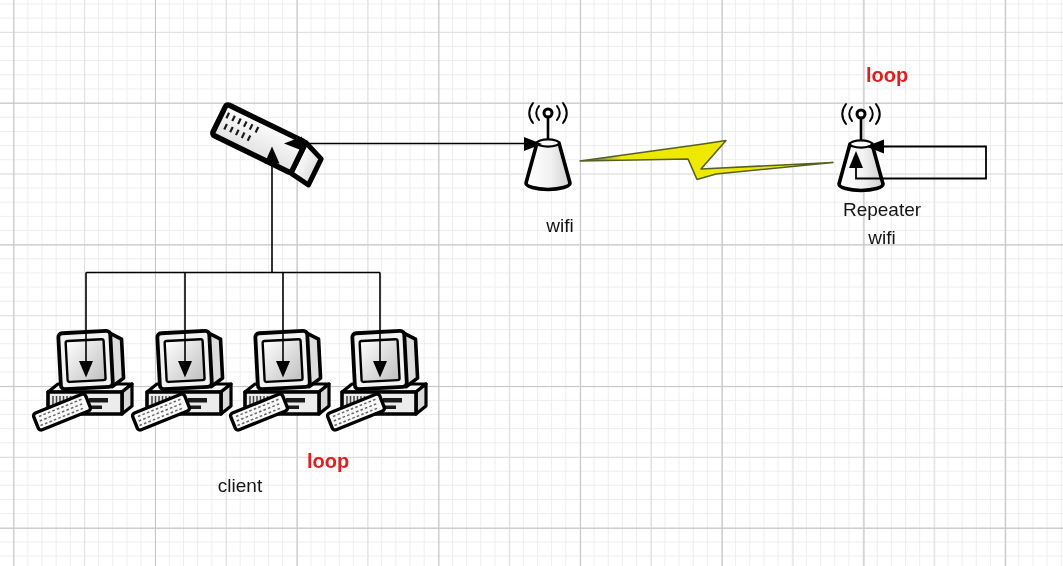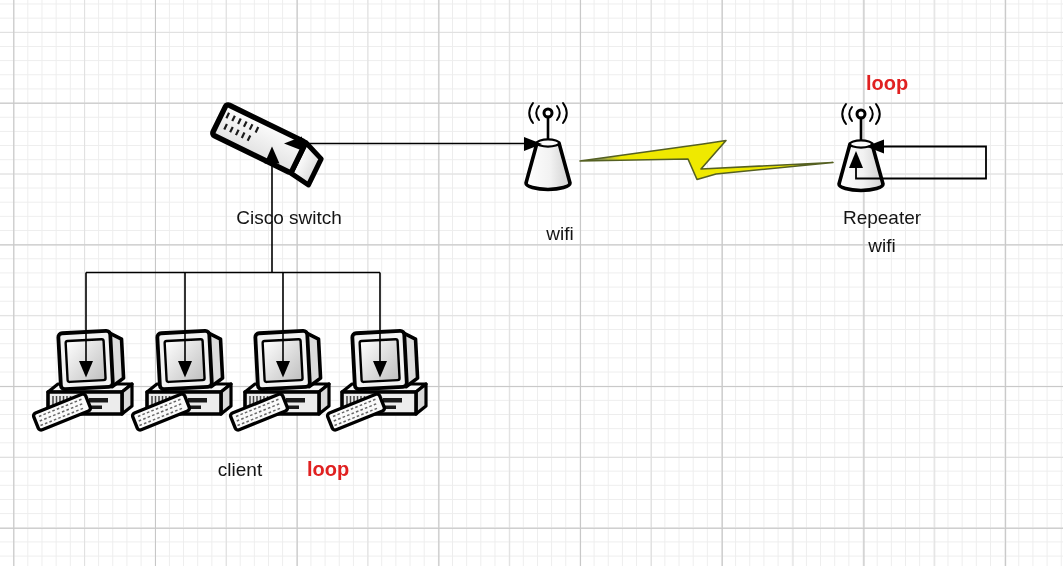--- a/index.html
+++ b/index.html
@@ -27,21 +27,20 @@
   }
   svg{position:absolute;left:0;top:0;}
   .lbl{
     position:absolute;
     transform:translateX(-50%);
     font-size:19px;
     line-height:28px;
     color:#141414;
     text-align:center;
     white-space:nowrap;
-    margin-top:8px;
   }
   .red{color:#e02020;font-weight:bold;font-size:20px;}
 </style>
 </head>
 <body>
 
 <div class="canvas">
 
 <svg width="1063" height="566" viewBox="0 0 1063 566">
   <defs>
@@ -139,29 +138,28 @@
   </g>
 
   <g stroke="#000" fill="none">
     <polyline points="884,146.5 986,146.5 986,178.5 856,178.5 856,153" stroke-width="1.8"></polyline>
     <polygon points="866,146.5 884,139.5 884,153.5" fill="#000" stroke="none"></polygon>
     <polygon points="856,151 849,168 863,168" fill="#000" stroke="none"></polygon>
   </g>
 </svg>
 
 <div class="lbl" style="left:289px;top:196px">
-  <div>Cisco switch</div>
 </div>
 
 <div class="lbl" style="left:560px;top:212px">wifi</div>
 
 <div class="lbl" style="left:882px;top:196px">
   <div>Repeater</div>
   <div>wifi</div>
 </div>
 
 <div class="lbl red" style="left:887px;top:61px">loop</div>
 
-<div class="lbl" style="left:240px;top:448px">client</div>
+<div class="lbl" style="left:240px;top:472px">client</div>
 
 <div class="lbl red" style="left:328px;top:447px">loop</div>
 
 </div>
 
 </body></html>

